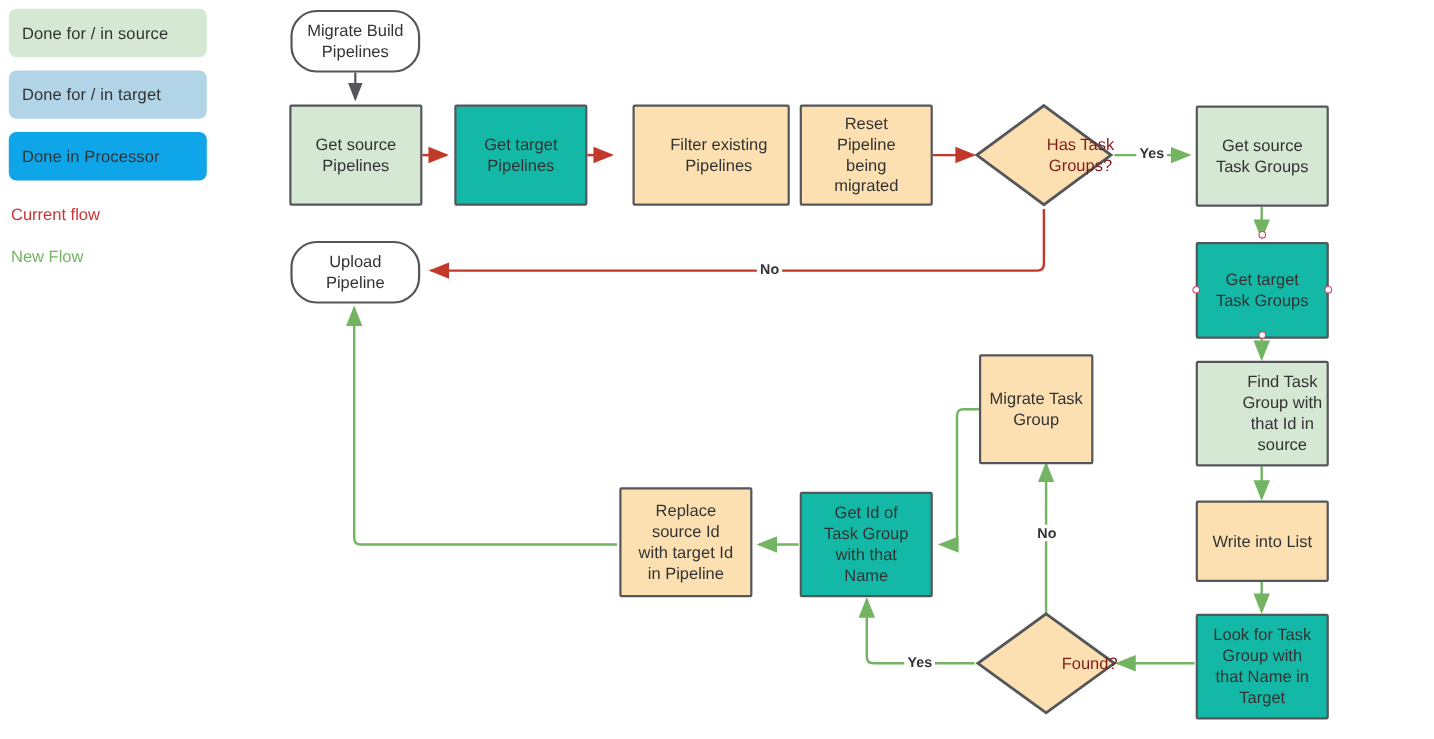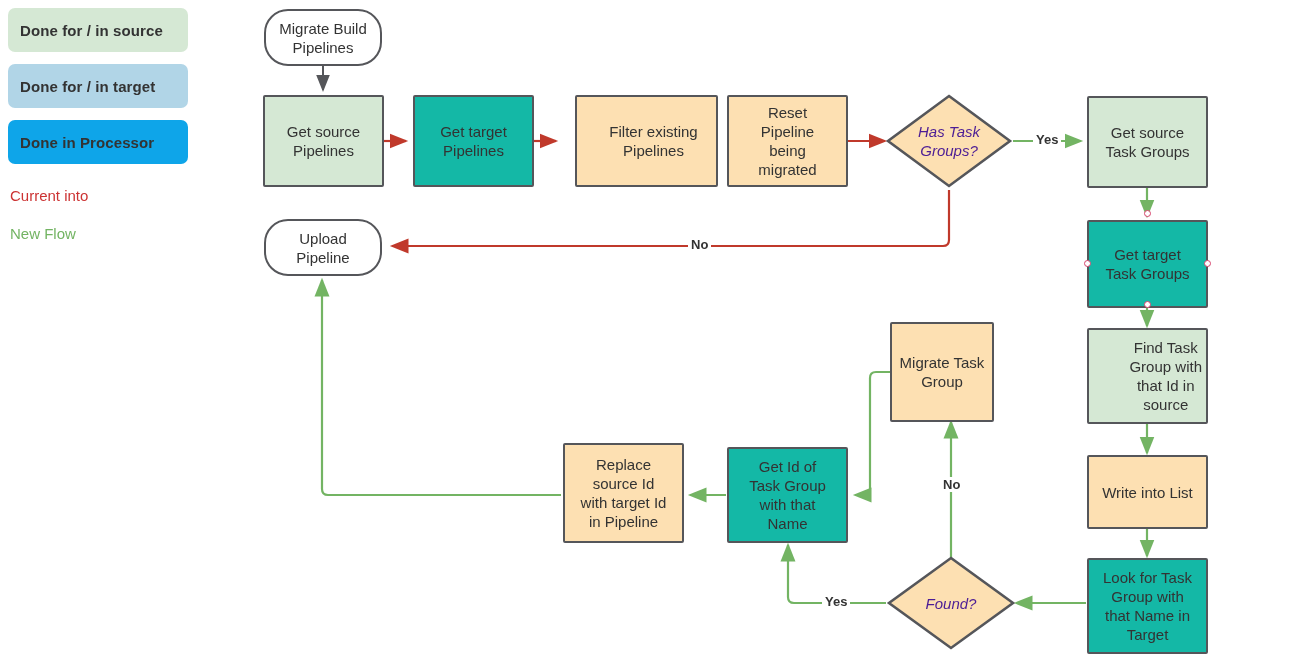--- a/index.html
+++ b/index.html
@@ -29,21 +29,21 @@
   }
   
   .legend-swatch {
     position: absolute;
     border-radius: 7px;
     display: flex;
     align-items: center;
     padding-left: 12px;
     box-sizing: border-box;
     font-size: 15px;
-    font-weight: bold;
+    font-weight: normal;
     color: #333333;
     letter-spacing: 0.1px;
   }
   .legend-text {
     position: absolute;
     font-size: 15px;
     color: #cc3333;
   }
   .legend-text.green { color: #73b463; }
 
@@ -66,27 +66,26 @@
   .n-green  { background: #d5e8d4; }
   .n-blue   { background: #14b8a6; }
   .n-orange { background: #fde0b2; }
   .n-white  { background: #ffffff; border-radius: 24px; }
 
   
   .diamond {
     position: absolute;
     display: flex;
     align-items: center;
-    justify-content: center;
+    justify-content: flex-end;
     text-align: center;
     font-size: 15px;
-    color: #4c1d95;
+    color: #7f1d1d;
     line-height: 19px;
     z-index: 3;
-    font-style: italic;
   }
   .diamond .dshape {
     position: absolute;
     left: 0; top: 0;
     width: 100%;
     height: 100%;
   }
   .diamond .label {
     position: relative;
     z-index: 2;
@@ -164,21 +163,21 @@
 
   <div class="legend-swatch" style="left:8px; top:8px; width:180px; height:44px; background:#d5e8d4;">
     <span>Done for / in source</span>
   </div>
   <div class="legend-swatch" style="left:8px; top:64px; width:180px; height:44px; background:#b1d5e7;">
     <span>Done for / in target</span>
   </div>
   <div class="legend-swatch" style="left:8px; top:120px; width:180px; height:44px; background:#0ea5e9;">
     <span>Done in Processor</span>
   </div>
-  <div class="legend-text" style="left:10px; top:187px;">Current into</div>
+  <div class="legend-text" style="left:10px; top:187px;">Current flow</div>
   <div class="legend-text green" style="left:10px; top:225px;">New Flow</div>
 
   <div class="node n-white" style="left:264px; top:9px; width:118px; height:57px;">
     <span class="label">Migrate Build<br>Pipelines</span>
   </div>
 
   <div class="node n-green" style="left:263px; top:95px; width:121px; height:92px;">
     <span class="label">Get source<br>Pipelines</span>
   </div>
 

